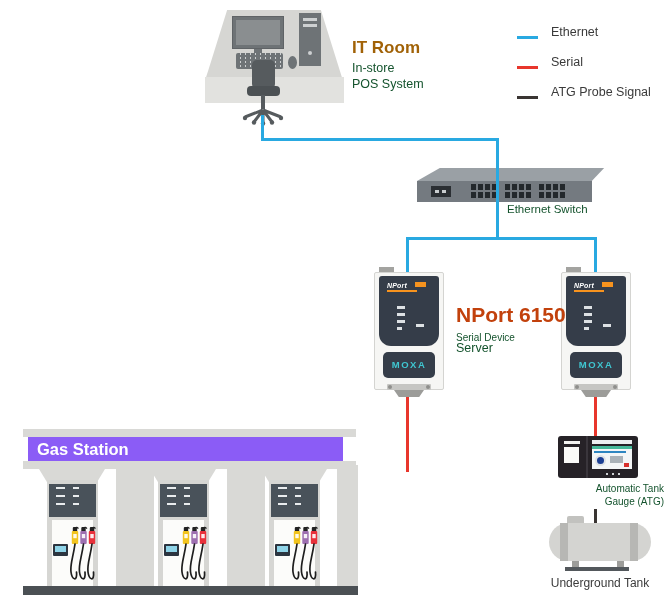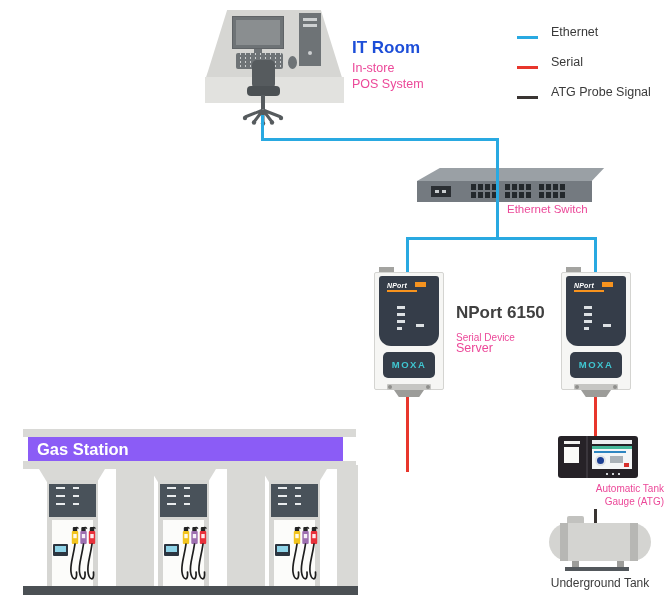--- a/index.html
+++ b/index.html
@@ -4,21 +4,21 @@
 <style>
   *{margin:0;padding:0;box-sizing:border-box}
   html,body{background:#fff}
   body{font-family:"Liberation Sans",sans-serif;color:#3a3a3a}
   #canvas{position:relative;width:670px;height:609px;background:#fff;overflow:hidden}
   .abs{position:absolute}
   .line{position:absolute}
   .blue{background:#29a9e1}
   .red{background:#e8362c}
   .blk{background:#3a3533}
-  .lbl{position:absolute;color:#ec4899}
+  .lbl{position:absolute;color:#14532d}
   .b{font-weight:bold}
   
   .legend-row{position:absolute;display:flex;align-items:flex-end;height:12px}
   .swatch{width:21px;height:3px;margin-right:13px}
   .legend-row span{font-size:12.5px}
   
   .nport{position:absolute;width:70px;height:132px}
   .nport .tab{position:absolute;left:5px;top:1px;width:15px;height:7px;background:#a3a3a0}
   .nport .body{position:absolute;left:0;top:6px;width:70px;height:118px;background:#f6f6f4;border:1px solid #d4d4d1;border-radius:2px}
   .nport .panel{position:absolute;left:5px;top:10px;width:60px;height:70px;background:#353d49;border-radius:3px 3px 12px 12px}
@@ -66,21 +66,21 @@
       <rect x="6" y="26" width="33" height="10" rx="4" fill="#4c5154"></rect>
       <rect x="20" y="35" width="4" height="14" fill="#565b5e"></rect>
       <path d="M22 50 L4 57 M22 50 L13 62 M22 50 L22 63 M22 50 L31 62 M22 50 L40 57" stroke="#565b5e" stroke-width="3" fill="none"></path>
       <circle cx="4" cy="58" r="2.2" fill="#565b5e"></circle>
         <circle cx="13" cy="62.5" r="2.2" fill="#565b5e"></circle>
       <circle cx="22" cy="63.5" r="2.2" fill="#565b5e"></circle>
         <circle cx="31" cy="62.5" r="2.2" fill="#565b5e"></circle>
       <circle cx="40" cy="58" r="2.2" fill="#565b5e"></circle>
     </svg>
   </div>
-  <div class="lbl b" style="left:352px;top:38px;font-size:17px;color:#1d4ed8">IT Room</div>
+  <div class="lbl b" style="left:352px;top:38px;font-size:17px;color:#a16207">IT Room</div>
   <div class="lbl" style="left:352px;top:61px;font-size:12.5px">In-store</div>
   <div class="lbl" style="left:352px;top:77px;font-size:12.5px">POS System</div>
 
   <div class="legend-row" style="left:517px;top:27px">
     <div class="swatch blue"></div>
     <span>Ethernet</span>
   </div>
   <div class="legend-row" style="left:517px;top:57px">
     <div class="swatch red"></div>
     <span>Serial</span>
@@ -241,21 +241,21 @@
       <div class="led" style="left:18px;top:44px;width:8px"></div>
       <div class="led" style="left:18px;top:51px;width:5px"></div>
       <div class="led" style="left:37px;top:48px;width:8px"></div>
     </div>
     <div class="moxa">MOXA</div>
     <div class="conn"></div>
     <div class="screw" style="left:14px"></div>
     <div class="screw" style="left:52px"></div>
     <div class="conn2"></div>
   </div>
-  <div class="lbl b" style="left:456px;top:303px;font-size:17px;color:#404040">NPort 6150</div>
+  <div class="lbl b" style="left:456px;top:303px;font-size:21px;color:#c2410c">NPort 6150</div>
   <div class="lbl" style="left:456px;top:332px;font-size:10px">Serial Device</div>
   <div class="lbl" style="left:456px;top:341px;font-size:12.5px">Server</div>
 
 
   <div class="abs" style="left:556px;top:434px;width:84px;height:48px">
     <div class="abs" style="left:2px;top:2px;width:80px;height:42px;background:#262227;border-radius:3px">
       <div class="abs" style="left:6px;top:5px;width:16px;height:3px;background:#f2f2f0"></div>
       <div class="abs" style="left:6px;top:11px;width:15px;height:16px;background:#fafaf8"></div>
       <div class="abs" style="left:28px;top:0;width:2px;height:42px;background:#3a363c"></div>
       <div class="abs" style="left:34px;top:4px;width:40px;height:4px;background:#eceff1"></div>

